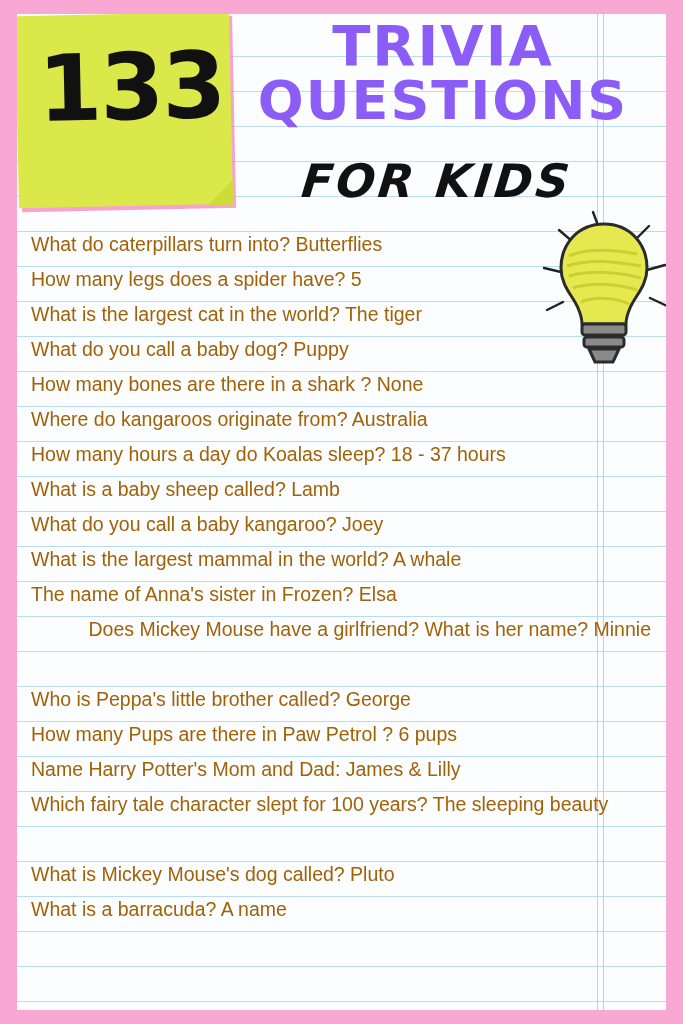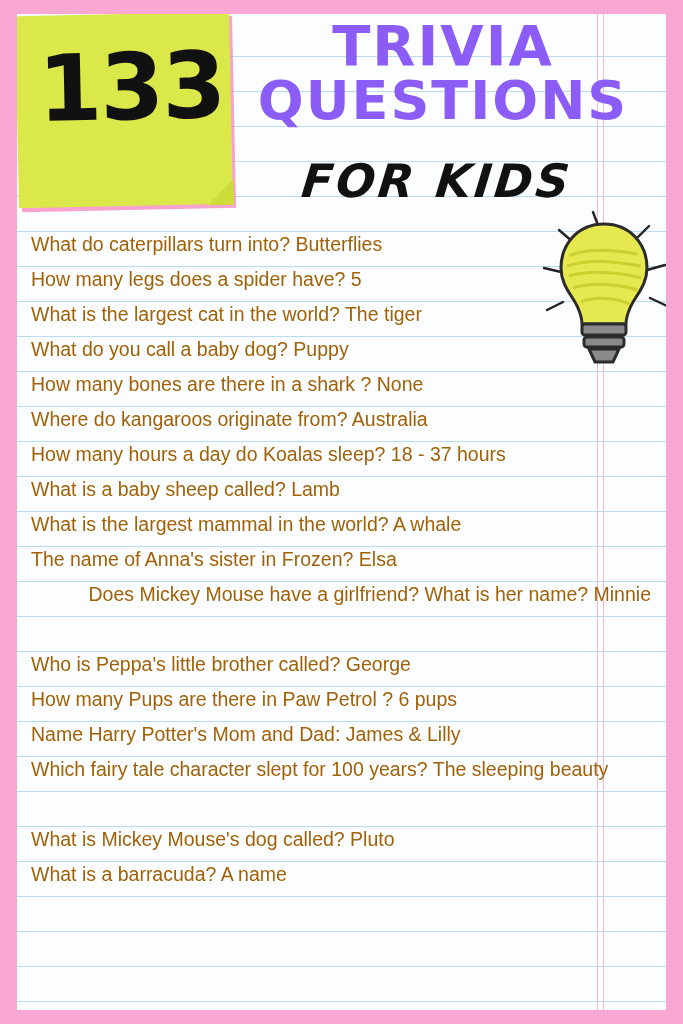--- a/index.html
+++ b/index.html
@@ -204,20 +204,21 @@
 
     <div class="list">
       <div class="qline">What do caterpillars turn into? Butterflies</div>
       <div class="qline">How many legs does a spider have? 5</div>
       <div class="qline">What is the largest cat in the world? The tiger</div>
       <div class="qline">What do you call a baby dog? Puppy</div>
       <div class="qline">How many bones are there in a shark ? None</div>
       <div class="qline">Where do kangaroos originate from? Australia</div>
       <div class="qline">How many hours a day do Koalas sleep? 18 - 37 hours</div>
       <div class="qline">What is a baby sheep called? Lamb</div>
+      <div class="qline">What do you call a baby kangaroo? Joey</div>
       <div class="qline">What is the largest mammal in the world? A whale</div>
       <div class="qline">The name of Anna's sister in Frozen? Elsa</div>
       <div class="qline wrap" style="height:70px;line-height:35px;text-align:right;">Does Mickey Mouse have a girlfriend? What is her name? Minnie</div>
       <div class="qline">Who is Peppa's little brother called? George</div>
       <div class="qline">How many Pups are there in Paw Petrol ? 6 pups</div>
       <div class="qline">Name Harry Potter's Mom and Dad: James &amp; Lilly</div>
       <div class="qline wrap" style="height:70px;line-height:35px;">Which fairy tale character slept for 100 years? The sleeping beauty</div>
       <div class="qline">What is Mickey Mouse's dog called? Pluto</div>
       <div class="qline">What is a barracuda? A name</div>
     </div>

